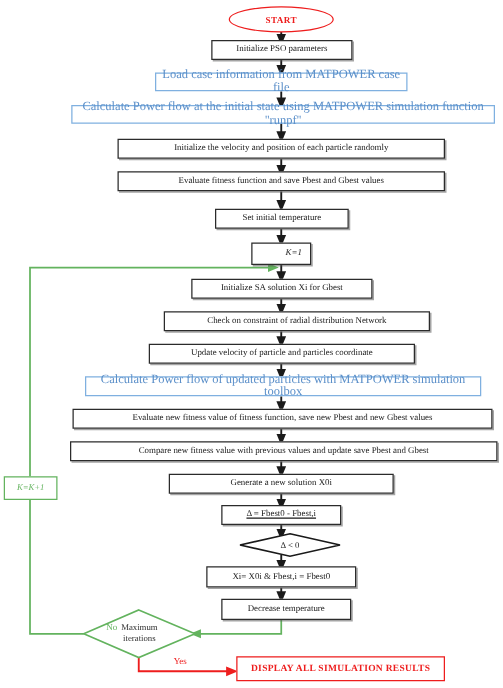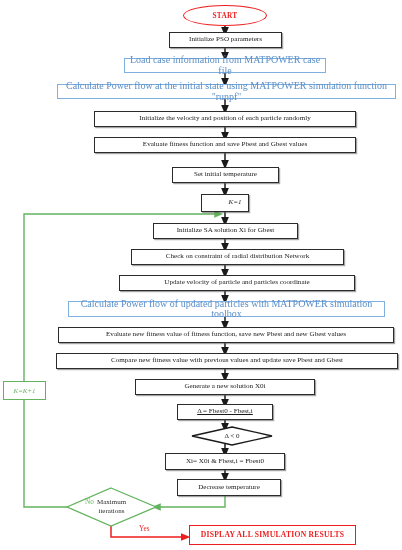--- a/index.html
+++ b/index.html
@@ -154,21 +154,21 @@
 </div>
 
 <div class="node proc" style="left:153px;top:223px;width:145px;height:16px;">
   <span>Initialize SA solution Xi for Gbest</span>
 </div>
 
 <div class="node proc" style="left:119px;top:249px;width:213px;height:16px;margin-left:12px;">
   <span>Check on constraint of radial distribution Network</span>
 </div>
 
-<div class="node proc" style="left:119px;top:275px;width:236px;height:16px;">
+<div class="node proc" style="left:119px;top:275px;width:213px;height:16px;">
   <span>Update velocity of particle and particles coordinate</span>
 </div>
 
 <div class="node mat" style="left:68px;top:301px;width:317px;height:16px;">
   <span>Calculate Power flow of updated particles with MATPOWER simulation toolbox</span>
 </div>
 
 <div class="node proc" style="left:58px;top:327px;width:336px;height:16px;">
   <span>Evaluate new fitness value of fitness function, save new Pbest and new Gbest values</span>
 </div>

